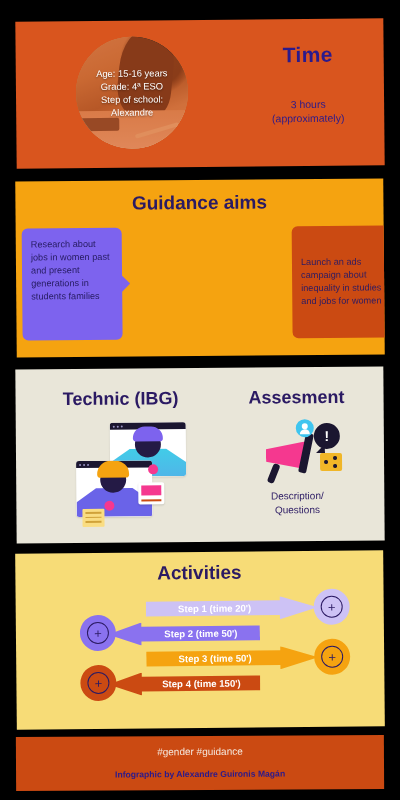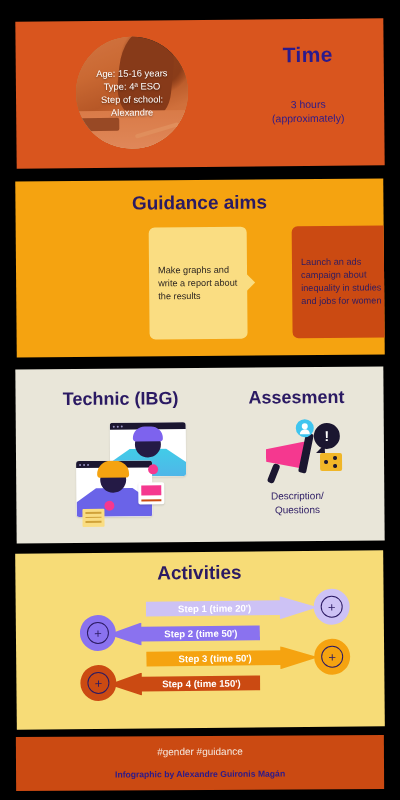--- a/index.html
+++ b/index.html
@@ -401,38 +401,38 @@
     <div class="photo-circle">
       <div class="photo-art">
         <div class="photo-dark"></div>
         <div class="photo-desk"></div>
         <div class="photo-kbd"></div>
         <div class="photo-pencil"></div>
       </div>
       <div class="tint"></div>
       <div class="circle-text">
         <div>Age: 15-16 years</div>
-        <div>Type: 4ª ESO</div>
+        <div>Grade: 4ª ESO</div>
         <div>Step of school:</div>
         <div>Alexandre</div>
       </div>
     </div>
 
     <div id="time-block">
       <div id="time-title">Time</div>
       <div id="time-value">3 hours<br>(approximately)</div>
     </div>
 
   </section>
 
   <section class="panel" id="aims-panel">
     <div id="aims-title">Guidance aims</div>
 
-    <div class="aim-box" id="aim-2">
-      <span class="aim-text">Make graphs and write a report about the results</span>
+    <div class="aim-box" id="aim-1">
+      <span class="aim-text">Research about jobs in women past and present generations in students families</span>
     </div>
     <div class="aim-box" id="aim-3">
       <span class="aim-text">Launch an ads campaign about inequality in studies and jobs for women</span>
     </div>
   </section>
 
   <section class="panel" id="technic-panel">
     <div class="tp-title" id="technic-title">Technic (IBG)</div>
     <div class="tp-title" id="assesment-title">Assesment</div>
 

